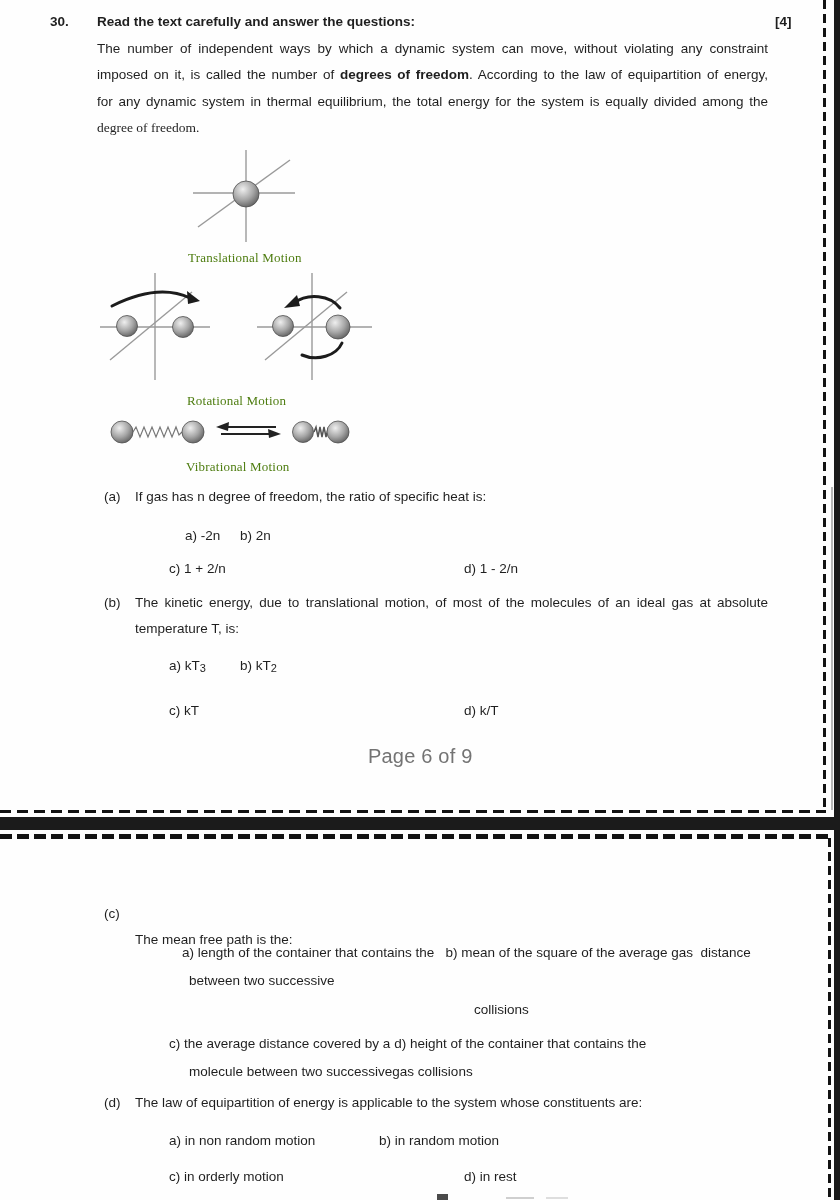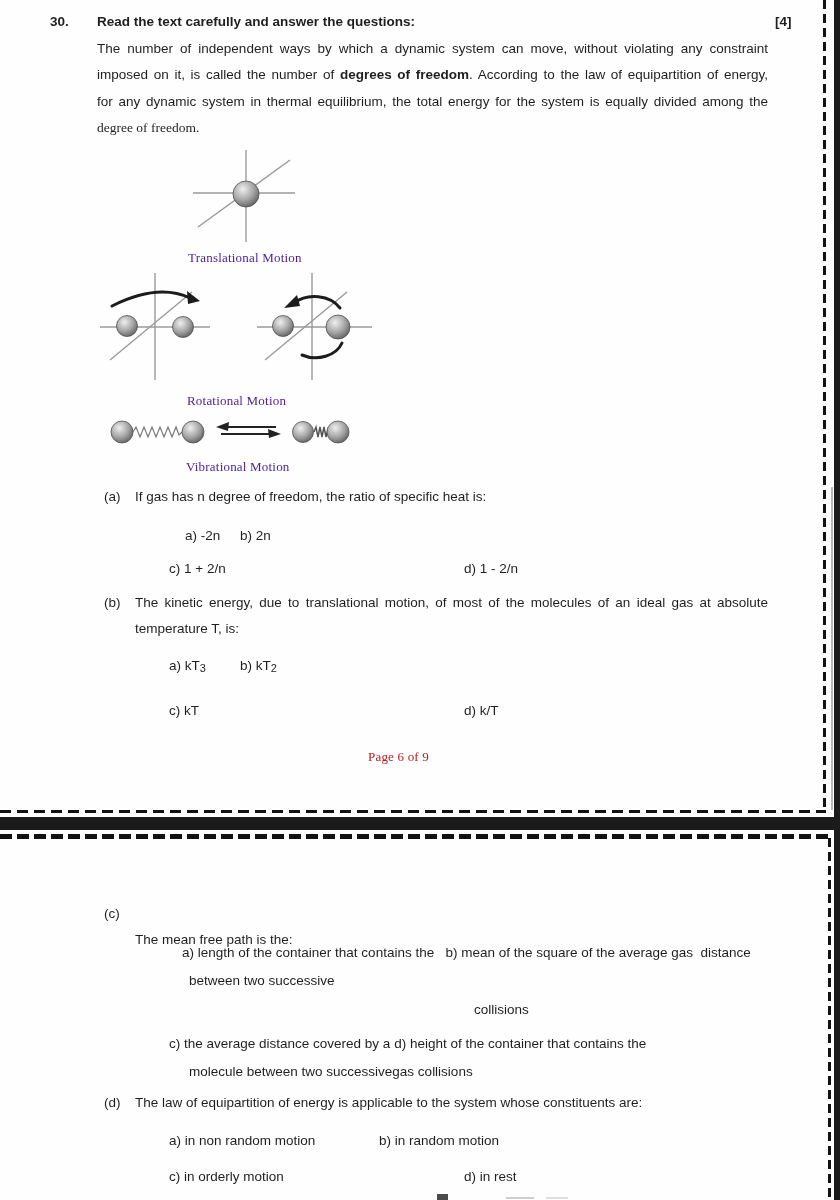--- a/index.html
+++ b/index.html
@@ -5,22 +5,22 @@
   html,body { margin:0; padding:0; background:#ffffff; }
   .screen {
     position:relative; width:840px; height:1200px; overflow:hidden;
     background:#fefefe; color:#1f1f1f;
     font-family:"Liberation Sans", sans-serif;
   }
   .t { position:absolute; white-space:pre; font-size:13.5px; line-height:17px; }
   .bold { font-weight:bold; }
   .jline { white-space:normal; text-align:justify; text-align-last:justify; height:18px; overflow:hidden; }
   .jlast { white-space:normal; }
-  .serif { font-family:"Liberation Serif", serif; font-size:13px; color:#4c1d95; letter-spacing:.2px; }
-  .footer { font-size:13px; color:#b91c1c; letter-spacing:.2px;font-family:Liberation Serif, serif; }
+  .serif { font-family:"Liberation Serif", serif; font-size:13px; color:#4d7c0f; letter-spacing:.2px; }
+  .footer { font-size:20px; color:#737373; letter-spacing:.2px; }
   sub { font-size:11px; vertical-align:-2px; }
 
   
   .dash-h { position:absolute; background:repeating-linear-gradient(90deg,#121212 0 11px,transparent 11px 17px); }
   .dash-v { position:absolute; background:repeating-linear-gradient(180deg,#121212 0 9px,transparent 9px 14px); }
   .bar    { position:absolute; background:#1b1b1b; }
   .smudge { position:absolute; }
 </style>
 </head>
 <body>

